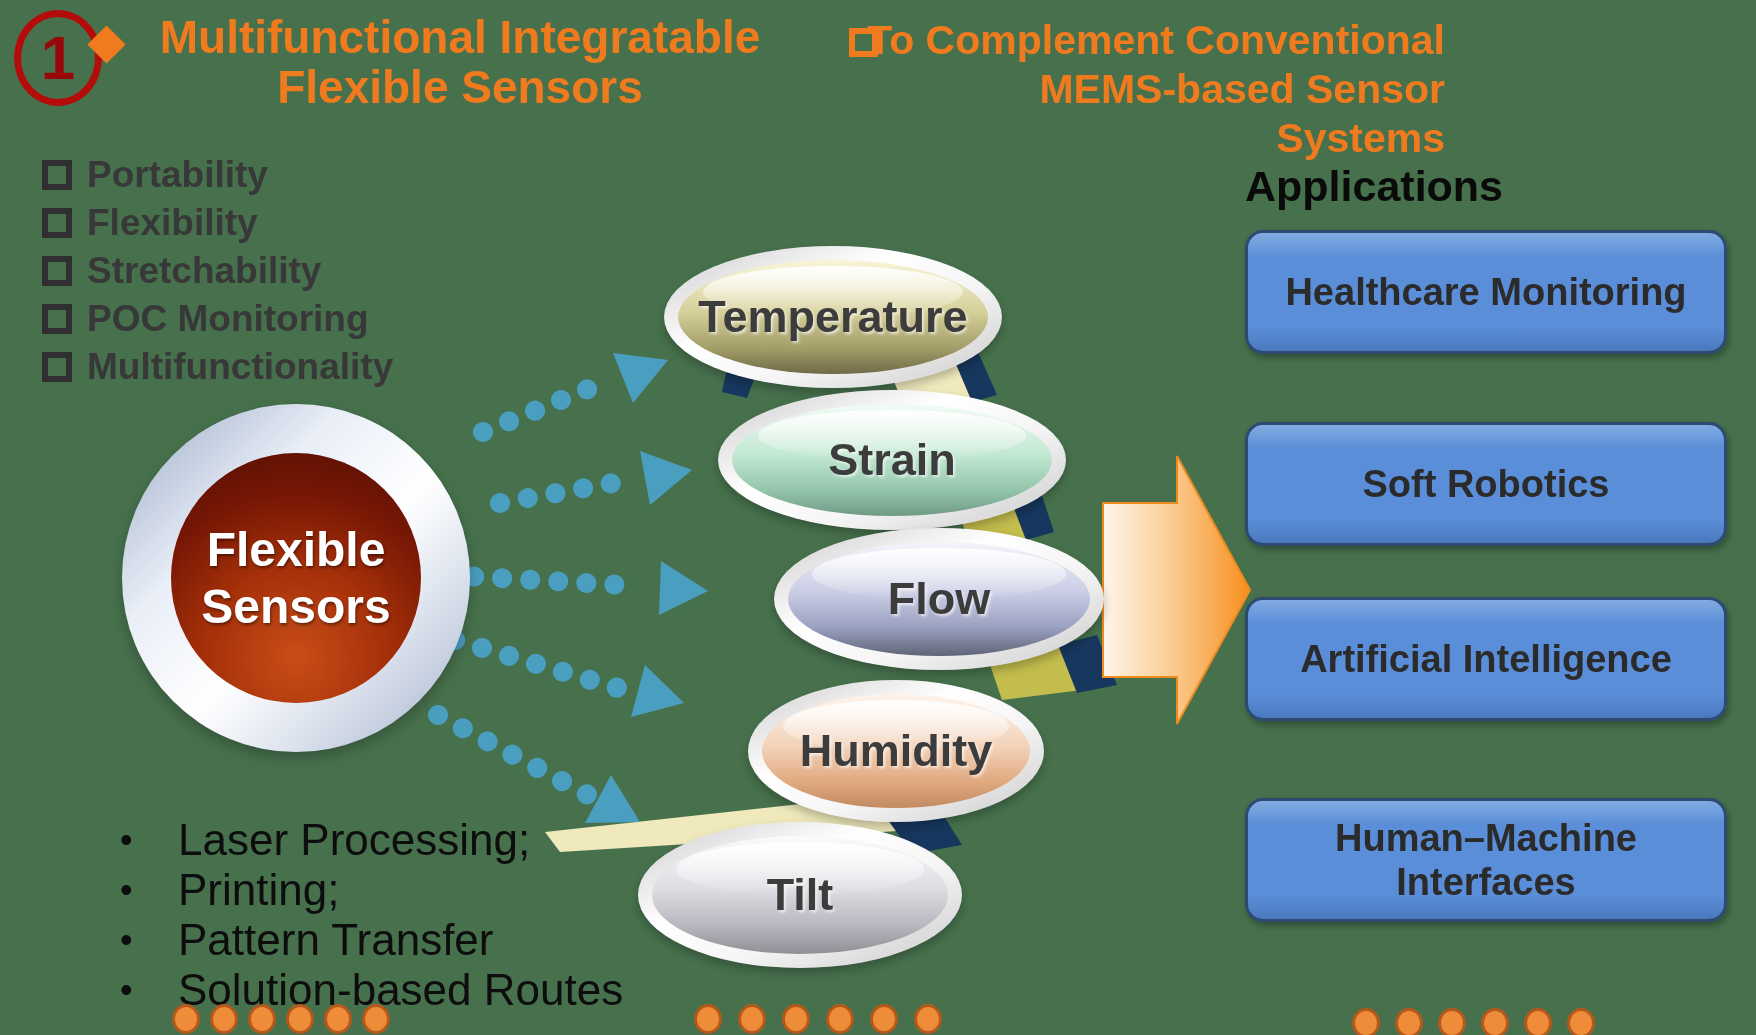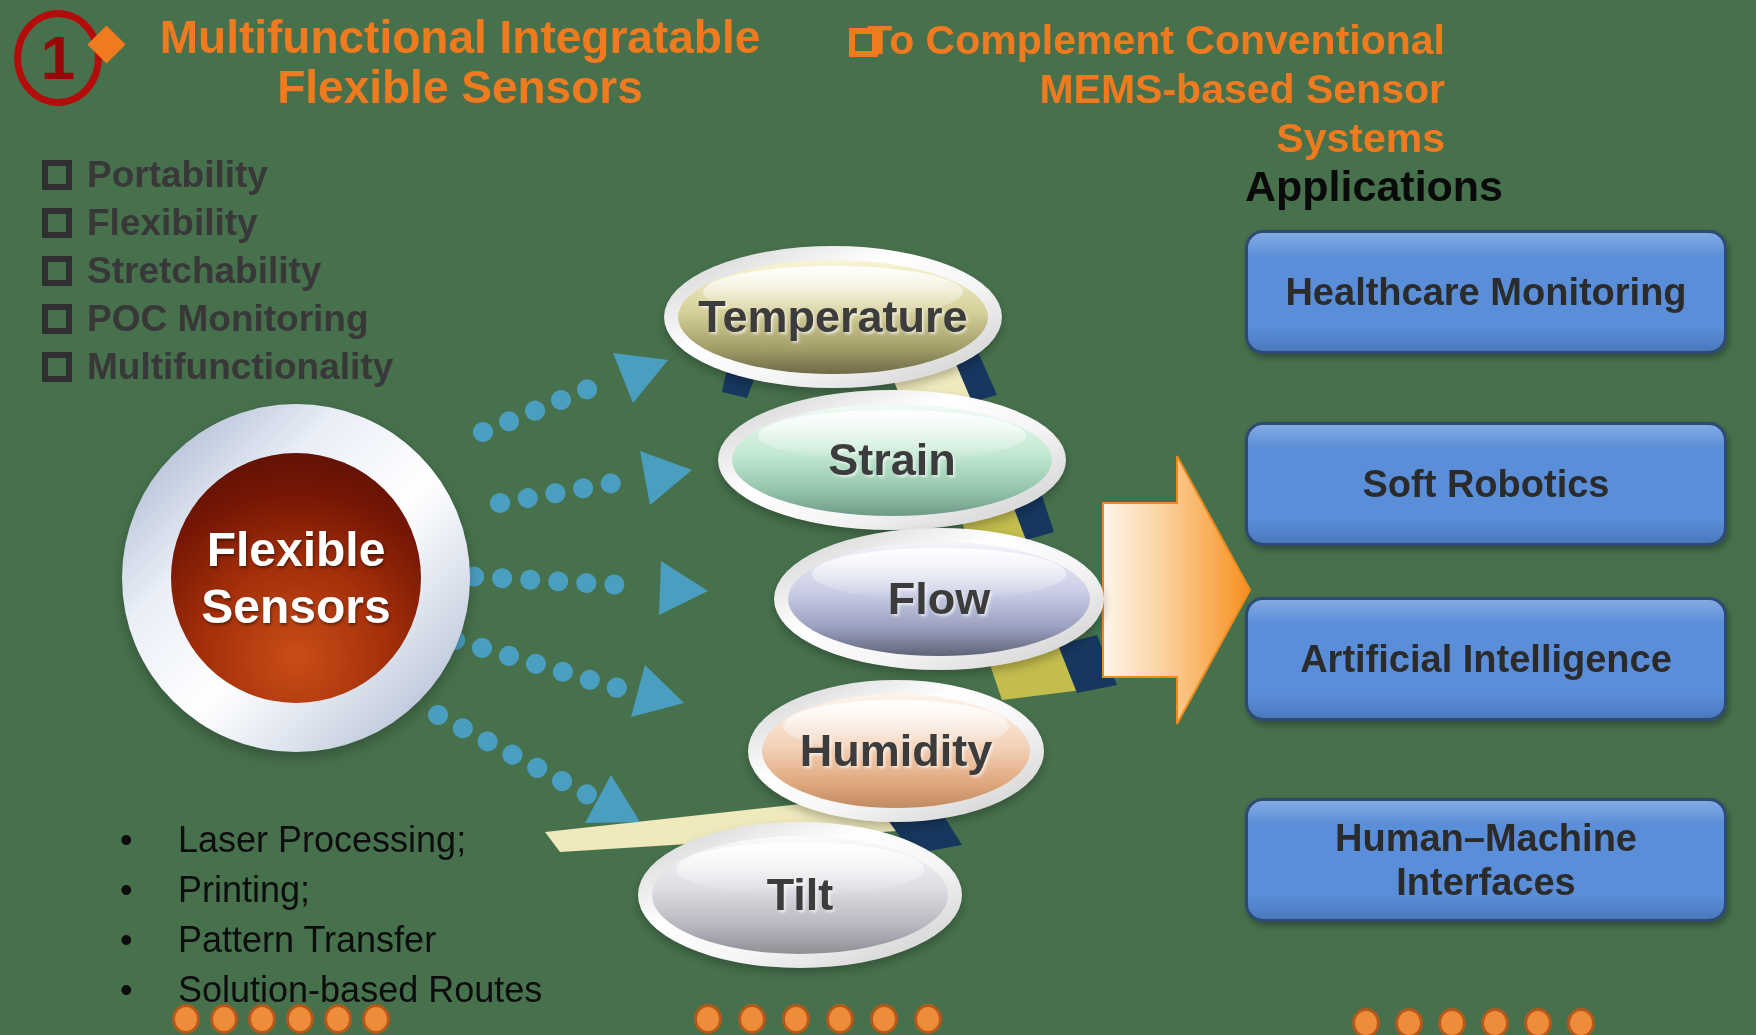--- a/index.html
+++ b/index.html
@@ -70,21 +70,21 @@
            display:flex;align-items:center;justify-content:center;text-align:center;
            color:#2b2b2b;font-size:38px;font-weight:bold;line-height:44px;padding:0 18px;box-sizing:border-box;}
   .ab1{top:230px;} .ab2{top:422px;} .ab3{top:597px;} .ab4{top:798px;}
 
   
   .fab-head{position:absolute;left:44px;top:764px;display:flex;align-items:center;gap:22px;z-index:3;
             color:#000;font-size:39px;font-weight:bold;}
   .fab-cb{width:20px;height:20px;border:7px solid #111;}
   .fab-list{position:absolute;left:112px;top:815px;margin:0;padding:0;list-style:none;z-index:3;}
   .fab-list li{position:relative;height:50px;line-height:50px;padding-left:66px;
-               color:#0d0d0d;font-size:36px;}
+               color:#0d0d0d;font-size:44px;}
   .fab-list li::before{content:"\2022";position:absolute;left:8px;top:0;font-size:36px;color:#0d0d0d;}
 
   
   .dotrow{position:absolute;display:flex;z-index:3;}
   .odot{width:28px;height:30px;border-radius:50%;background:#ef8c3a;
         border:3px solid #b3591c;box-sizing:border-box;}
   .dr1{left:172px;top:1004px;gap:10px;}
   .dr2{left:694px;top:1004px;gap:16px;}
   .dr3{left:1352px;top:1008px;gap:15px;}
 </style>

